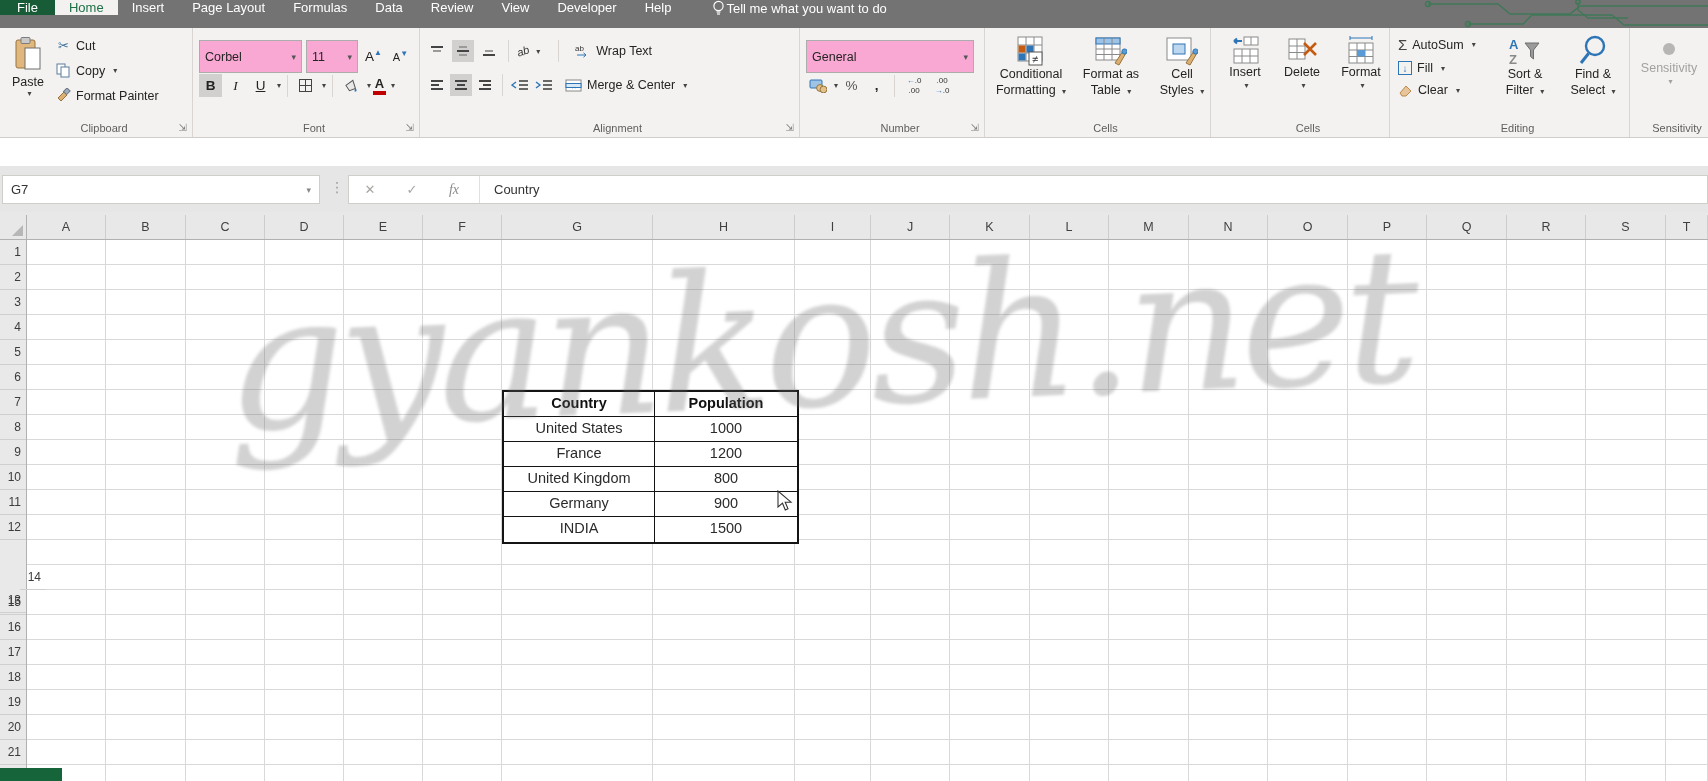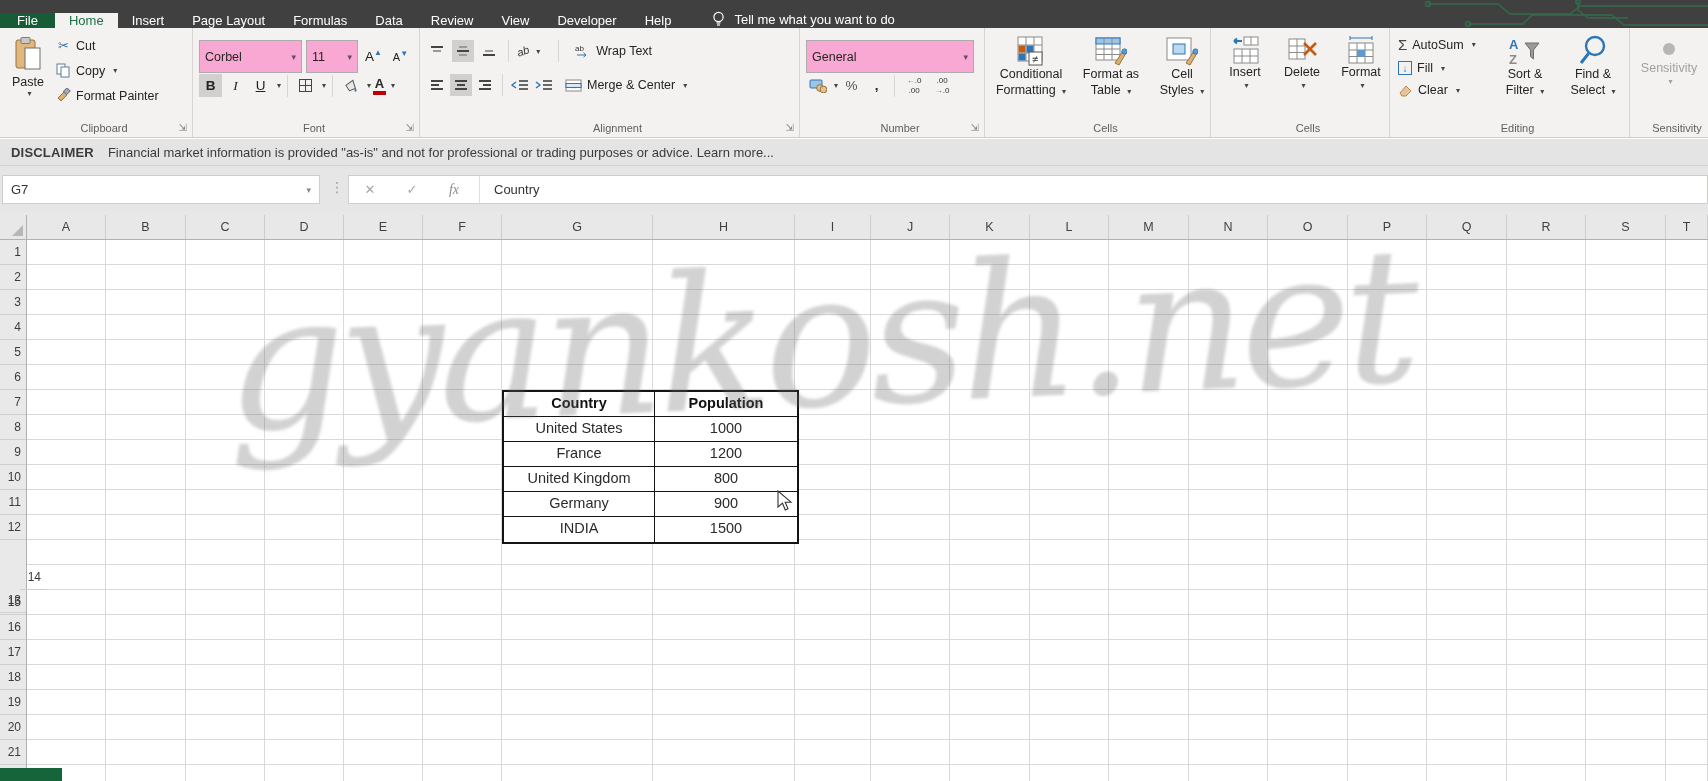--- a/index.html
+++ b/index.html
@@ -1,26 +1,26 @@
 <!DOCTYPE html>
 <html><head>
 <meta charset="utf-8">
 <style>
   *{box-sizing:border-box;margin:0;padding:0}
   html,body{width:1708px;height:781px;overflow:hidden}
   body{font-family:"Liberation Sans",sans-serif;background:#fff;position:relative}
   .app{position:absolute;inset:0;width:1708px;height:781px;overflow:hidden}
 
   
-  .titlebar{position:absolute;left:0;top:0;width:100%;height:28px;background:#404040;display:flex;align-items:flex-end;color:#fff}
+  .titlebar{position:absolute;left:0;top:0;width:100%;height:28px;background:#737373;display:flex;align-items:flex-start;color:#fff}
   .tab{display:flex;align-items:center;padding:0 14px;font-size:13px;color:#fff;cursor:default;white-space:nowrap}
   .tab.active{background:#f3f2f1;color:#1e7145}
   .file-tab{padding:0 17px;background:#185c37;color:#fff}
   .tabs{display:flex;align-items:stretch}
-  .tellme{display:flex;align-items:center;gap:8px;margin-left:26px;font-size:13px;color:#fff;white-space:nowrap}
+  .tellme{display:flex;align-items:center;gap:0;margin-left:26px;font-size:13px;color:#fff;white-space:nowrap}
   .circuit{position:absolute;right:0;top:0;height:28px;pointer-events:none;opacity:.75}
 
   
   .ribbon{position:absolute;left:0;top:28px;width:100%;height:110px;background:#f3f2f1;border-bottom:1px solid #cfcdcb;color:#252423}
   .rgroup{position:absolute;top:0;height:109px;border-right:1px solid #d8d5d2}
   .rlabel{position:absolute;left:16px;right:0;bottom:3px;text-align:center;font-size:11px;color:#605e5c}
   .launcher{position:absolute;right:5px;bottom:4px;font-size:10px;color:#7a7a7a;cursor:pointer}
   .dd{font-size:8px;color:#444;margin-left:3px}
   .sbtn{display:flex;align-items:center;gap:5px;font-size:12.5px;color:#252423;cursor:pointer;white-space:nowrap}
   .ic{width:15px;text-align:center;flex:none}
@@ -465,24 +465,20 @@
     <div class="rgroup" style="left:1630px;width:78px;border-right:none">
       <div class="bigbtn" style="position:absolute;left:8px;top:10px;width:62px">
         <span class="graydot"></span>
         <span class="biglabel gray">Sensitivity</span>
         <span class="dd gray">▾</span>
       </div>
       <div class="rlabel">Sensitivity</div>
     </div>
   </div>
 
-  <div class="disclaimer">
-    <span class="disc-prefix">DISCLAIMER</span>
-    <span class="disc-text">Financial market information is provided "as-is" and not for professional or trading purposes or advice. Learn more...</span>
-  </div>
 
   <div class="formulabar">
     <div class="namebox">
       <span>G7</span>
       <span class="nb-arrow">▾</span>
     </div>
     <div class="fb-dots">⋮</div>
     <div class="fb-white">
       <button class="fb-btn">✕</button>
       <button class="fb-btn">✓</button>

